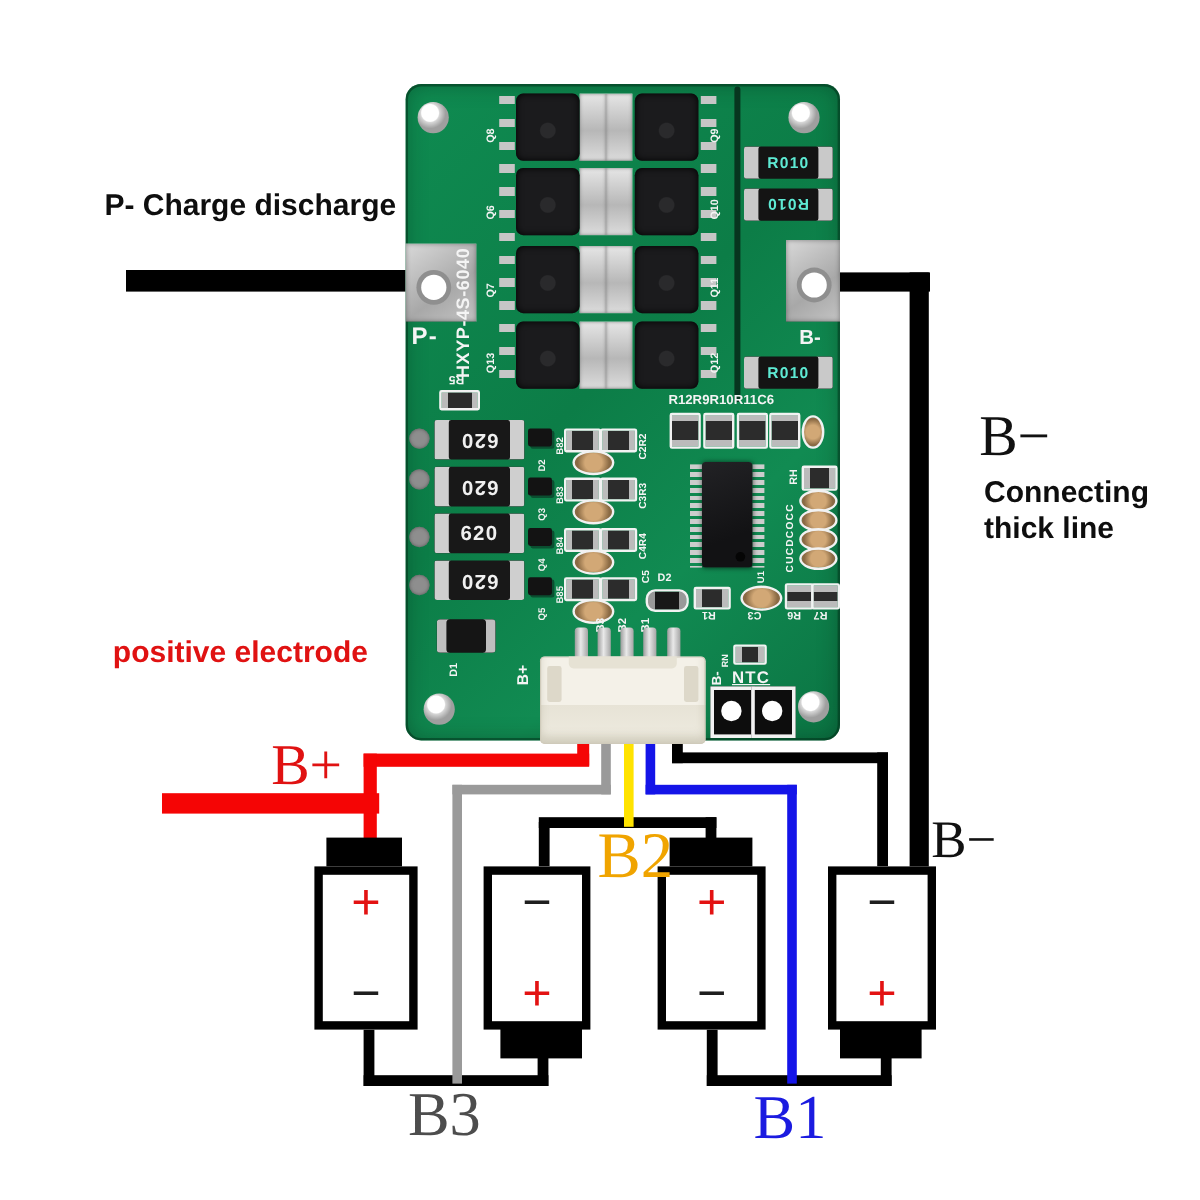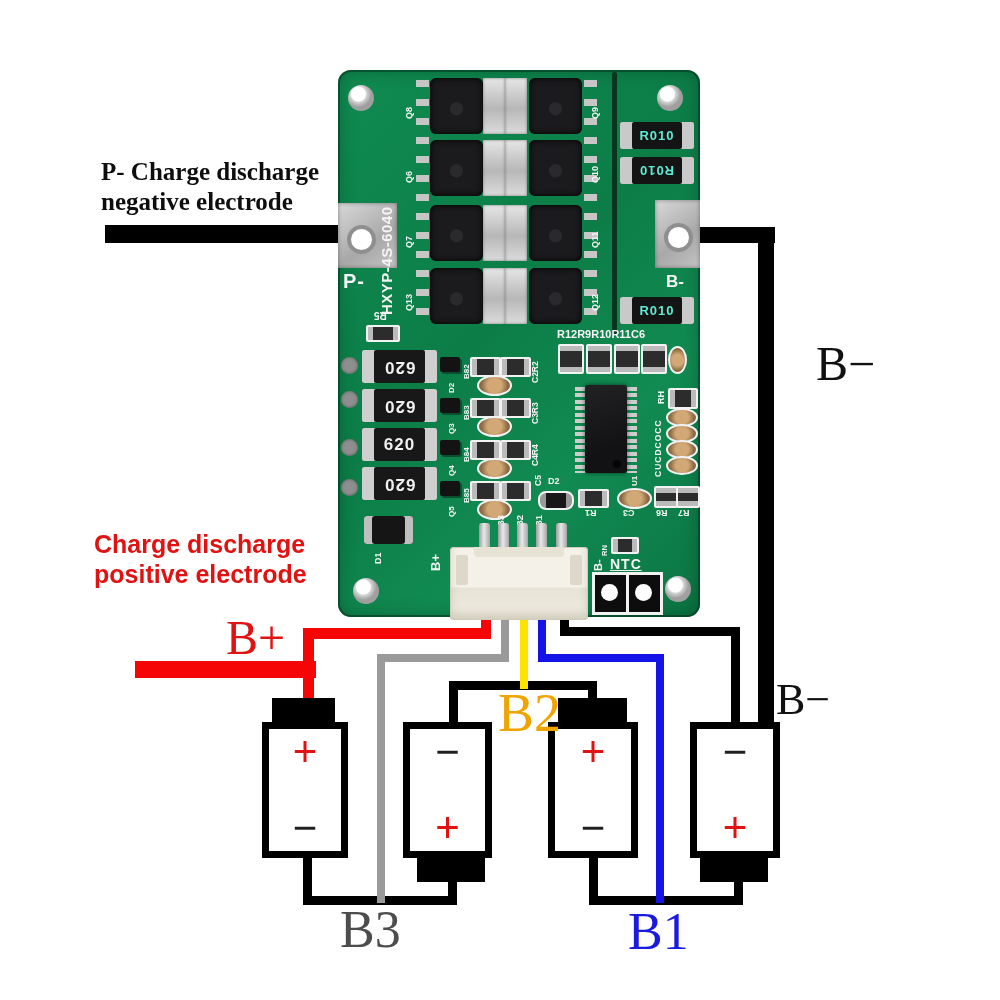--- a/index.html
+++ b/index.html
@@ -62,29 +62,31 @@
   .sg.top{top:2px;} .sg.bot{bottom:2px;}
   .sgred{color:#e31212;} .sgdk{color:#1f1f1f;}
   .wire{position:absolute;z-index:2;}
   .biglabel{position:absolute;font-family:"Liberation Serif",serif;font-weight:400;white-space:nowrap;z-index:6;}
 </style>
 </head>
 <body>
 
 <div class="canvas">
 
-  <div class="t sans-note" style="left:101px;top:157px;font-family:Liberation Serif, serif;">
+  <div class="t sans-note" style="left:87px;top:157px;">
     <div>P- Charge discharge</div>
-    <div>negative electrode</div>
   </div>
 
   <div class="t serif-big" style="left:816px;top:340px;">B−</div>
+  <div class="t sans-note" style="left:820px;top:396px;">
+    <div>Connecting</div>
+    <div>thick line</div>
+  </div>
 
   <div class="t sans-note red" style="left:94px;top:530px;color:#e01212;">
-    <div>Charge discharge</div>
     <div>positive electrode</div>
   </div>
 
   <div class="biglabel" style="left:226px;top:610px;font-size:48px;color:#e01212;">B+</div>
   <div class="biglabel" style="left:498px;top:682px;font-size:54px;color:#f0a400;">B2</div>
   <div class="biglabel" style="left:776px;top:674px;font-size:44px;color:#111;">B−</div>
   <div class="biglabel" style="left:340px;top:900px;font-size:52px;color:#4d4d4d;">B3</div>
   <div class="biglabel" style="left:628px;top:902px;font-size:52px;color:#1b1be0;">B1</div>
 
   <div class="w" style="left:105px;top:225px;width:233px;height:18px;"></div>

